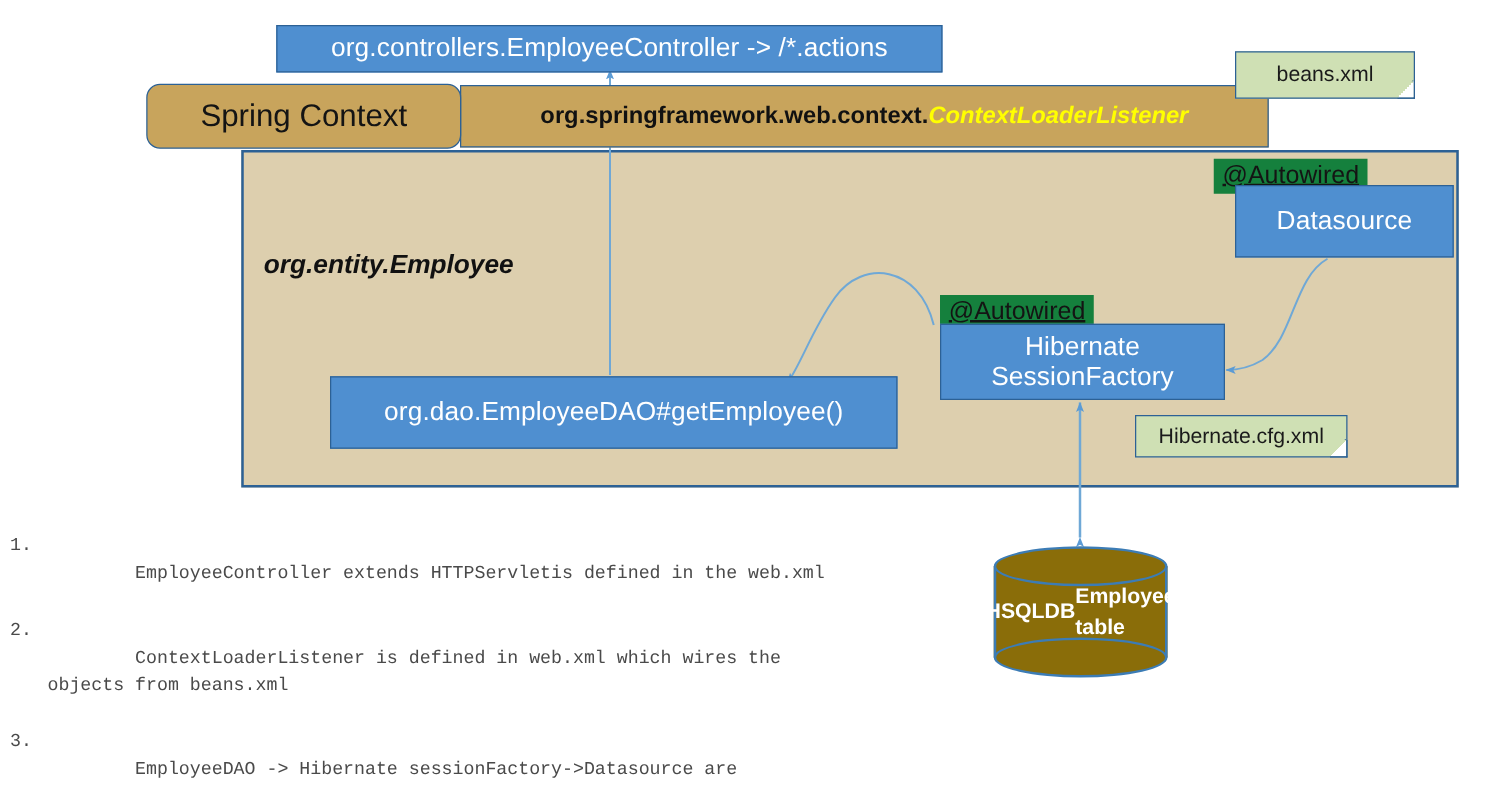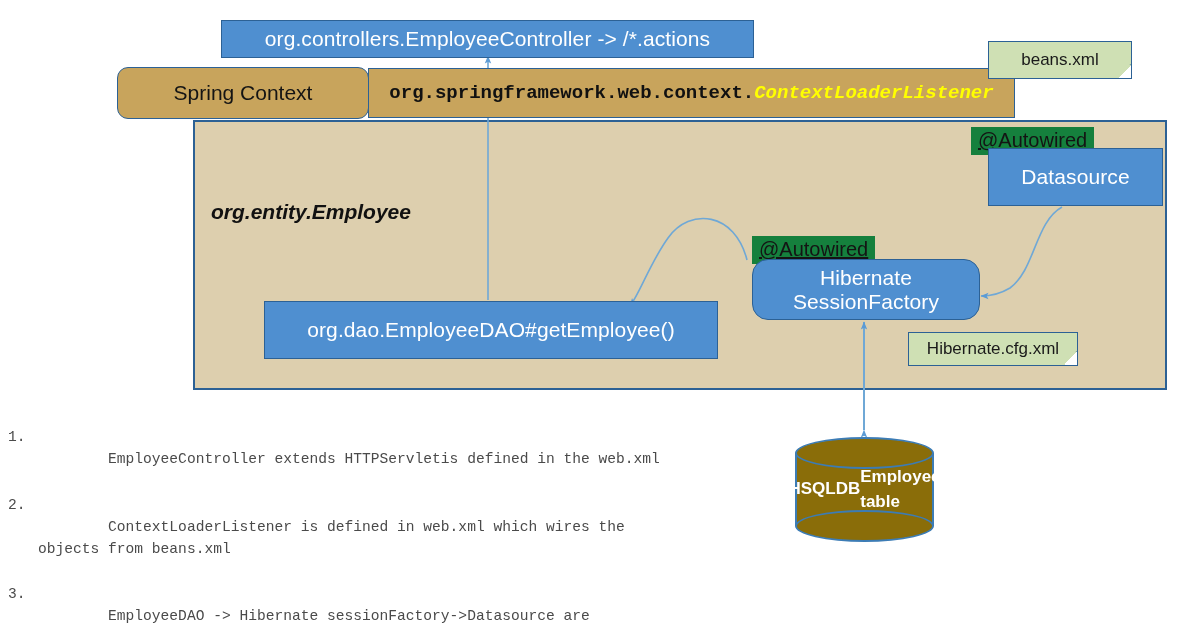--- a/index.html
+++ b/index.html
@@ -52,21 +52,21 @@
     position:absolute;font-weight:bold;font-style:italic;font-size:21px;
     color:#111111;white-space:nowrap;
   }
 
   .ctx-listener{
     font-size:19px;font-weight:bold;white-space:nowrap;
   }
   .ctx-listener .plain{color:#111111;}
   .ctx-listener .hl{color:#ffff00;font-style:italic;}
 
-  .spring-label{font-size:21px;white-space:nowrap;}
+  .spring-label{font-size:25px;white-space:nowrap;}
 
   
   .db{position:absolute;}
   .db .body{
     position:absolute;left:0;top:16px;width:100%;height:calc(100% - 32px);
     background:#8a6d09;border-left:2px solid #3c7cb5;border-right:2px solid #3c7cb5;
     box-sizing:border-box;
   }
   .db .top{
     position:absolute;left:0;top:0;width:100%;height:32px;border-radius:50%;
@@ -119,21 +119,21 @@
 
     <path d="M1062,207 C1035,222 1035,270 1010,288 C1000,294 990,296 981,296" fill="none" stroke="#6fa8d6" stroke-width="1.6" marker-end="url(#ah)"></path>
 
     <line x1="864" y1="430" x2="864" y2="322" stroke="#6fa8d6" stroke-width="2" marker-end="url(#ah)" marker-start="url(#ah2)"></line>
   </svg>
 
   <div class="box blue-box" style="left:221px;top:20px;width:533px;height:38px;">
     <span>org.controllers.EmployeeController -&gt; /*.actions</span>
   </div>
 
-  <div class="box tan-bar" style="left:368px;top:68px;width:647px;height:50px;font-family:Liberation Mono, monospace;">
+  <div class="box tan-bar" style="left:368px;top:68px;width:647px;height:50px;">
     <span class="ctx-listener">
       <span class="plain">org.springframework.web.context.</span><span class="hl">ContextLoaderListener</span>
     </span>
   </div>
 
   <div class="box tan-bar rounded" style="left:117px;top:67px;width:252px;height:52px;">
     <span class="spring-label">Spring Context</span>
   </div>
 
   <div class="box note" style="left:988px;top:41px;width:144px;height:38px;">
@@ -151,21 +151,21 @@
   <div class="autowired" style="left:971px;top:127px;">
     <span>@Autowired</span>
   </div>
   <div class="box blue-box" style="left:988px;top:148px;width:175px;height:58px;">
     <span>Datasource</span>
   </div>
 
   <div class="autowired" style="left:752px;top:236px;">
     <span>@Autowired</span>
   </div>
-  <div class="box blue-box" style="left:752px;top:259px;width:228px;height:61px;flex-direction:column;border-radius:16px;">
+  <div class="box blue-box" style="left:752px;top:259px;width:228px;height:61px;flex-direction:column;">
     <span>Hibernate</span>
     <span>SessionFactory</span>
   </div>
 
   <div class="box note" style="left:908px;top:332px;width:170px;height:34px;">
     <span>Hibernate.cfg.xml</span>
     <span class="foldline"></span>
     <span class="fold"></span>
   </div>
 

